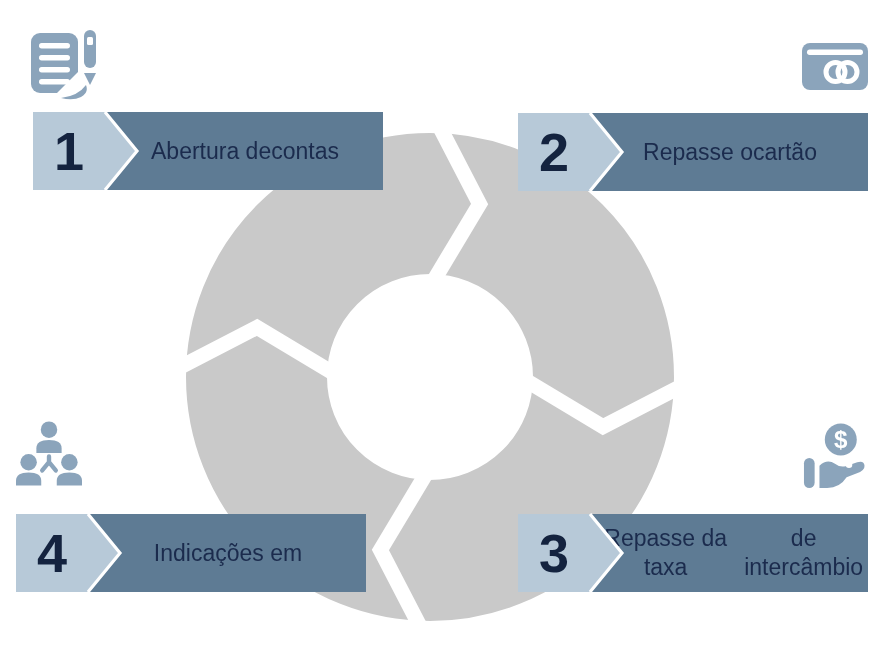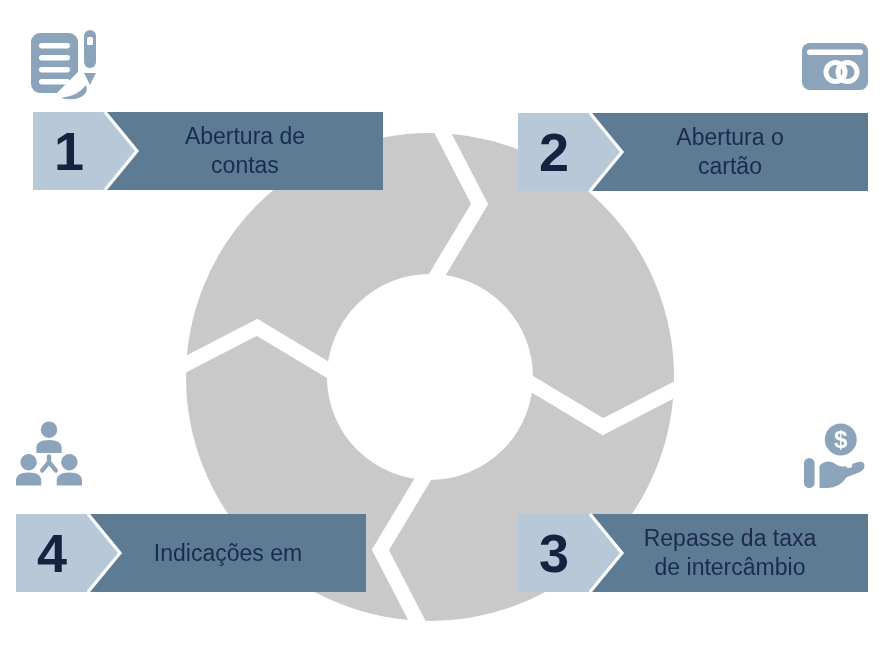--- a/index.html
+++ b/index.html
@@ -12,21 +12,21 @@
     font-family: "Liberation Sans", sans-serif;
   }
   .ring-svg { position: absolute; left: 0; top: 0; z-index: 1; }
   .banner { position: absolute; width: 350px; height: 78px; z-index: 2; }
   .banner .bar {
     position: absolute; left: 70px; top: 0; right: 0; bottom: 0;
     background: #5e7b94;
   }
   .banner .label {
     position: absolute; left: 74px; top: 0; right: 0; bottom: 0;
-    display: flex; flex-direction: column; align-items: center; justify-content: center;
+    display: flex; flex-direction: row; align-items: center; justify-content: center;
     color: #1b2b4d; font-size: 23px; line-height: 29px; text-align: center;
   }
   .banner .chev { position: absolute; left: 0; top: 0; overflow: visible; }
   .banner .num {
     position: absolute; left: 0; top: 0; width: 72px; height: 78px;
     display: flex; align-items: center; justify-content: center;
     color: #14233f; font-size: 54px; font-weight: bold;
   }
   .corner-icon { position: absolute; z-index: 3; }
   #banner-1 { left: 33px;  top: 112px; }
@@ -62,21 +62,21 @@
     <svg class="chev" width="110" height="78" viewBox="0 0 110 78">
       <polygon points="0,0 72,0 104,39 72,78 0,78" fill="#b7c9d8"></polygon>
       <polyline points="72,0 104,39 72,78" fill="none" stroke="#ffffff" stroke-width="3.2"></polyline>
     </svg>
     <div class="num">1</div>
   </div>
 
   <div class="banner" id="banner-2">
     <div class="bar"></div>
     <div class="label">
-      <span>Abertura o</span>
+      <span>Repasse o</span>
       <span>cartão</span>
     </div>
     <svg class="chev" width="110" height="78" viewBox="0 0 110 78">
       <polygon points="0,0 72,0 104,39 72,78 0,78" fill="#b7c9d8"></polygon>
       <polyline points="72,0 104,39 72,78" fill="none" stroke="#ffffff" stroke-width="3.2"></polyline>
     </svg>
     <div class="num">2</div>
   </div>
 
   <div class="banner" id="banner-3">

